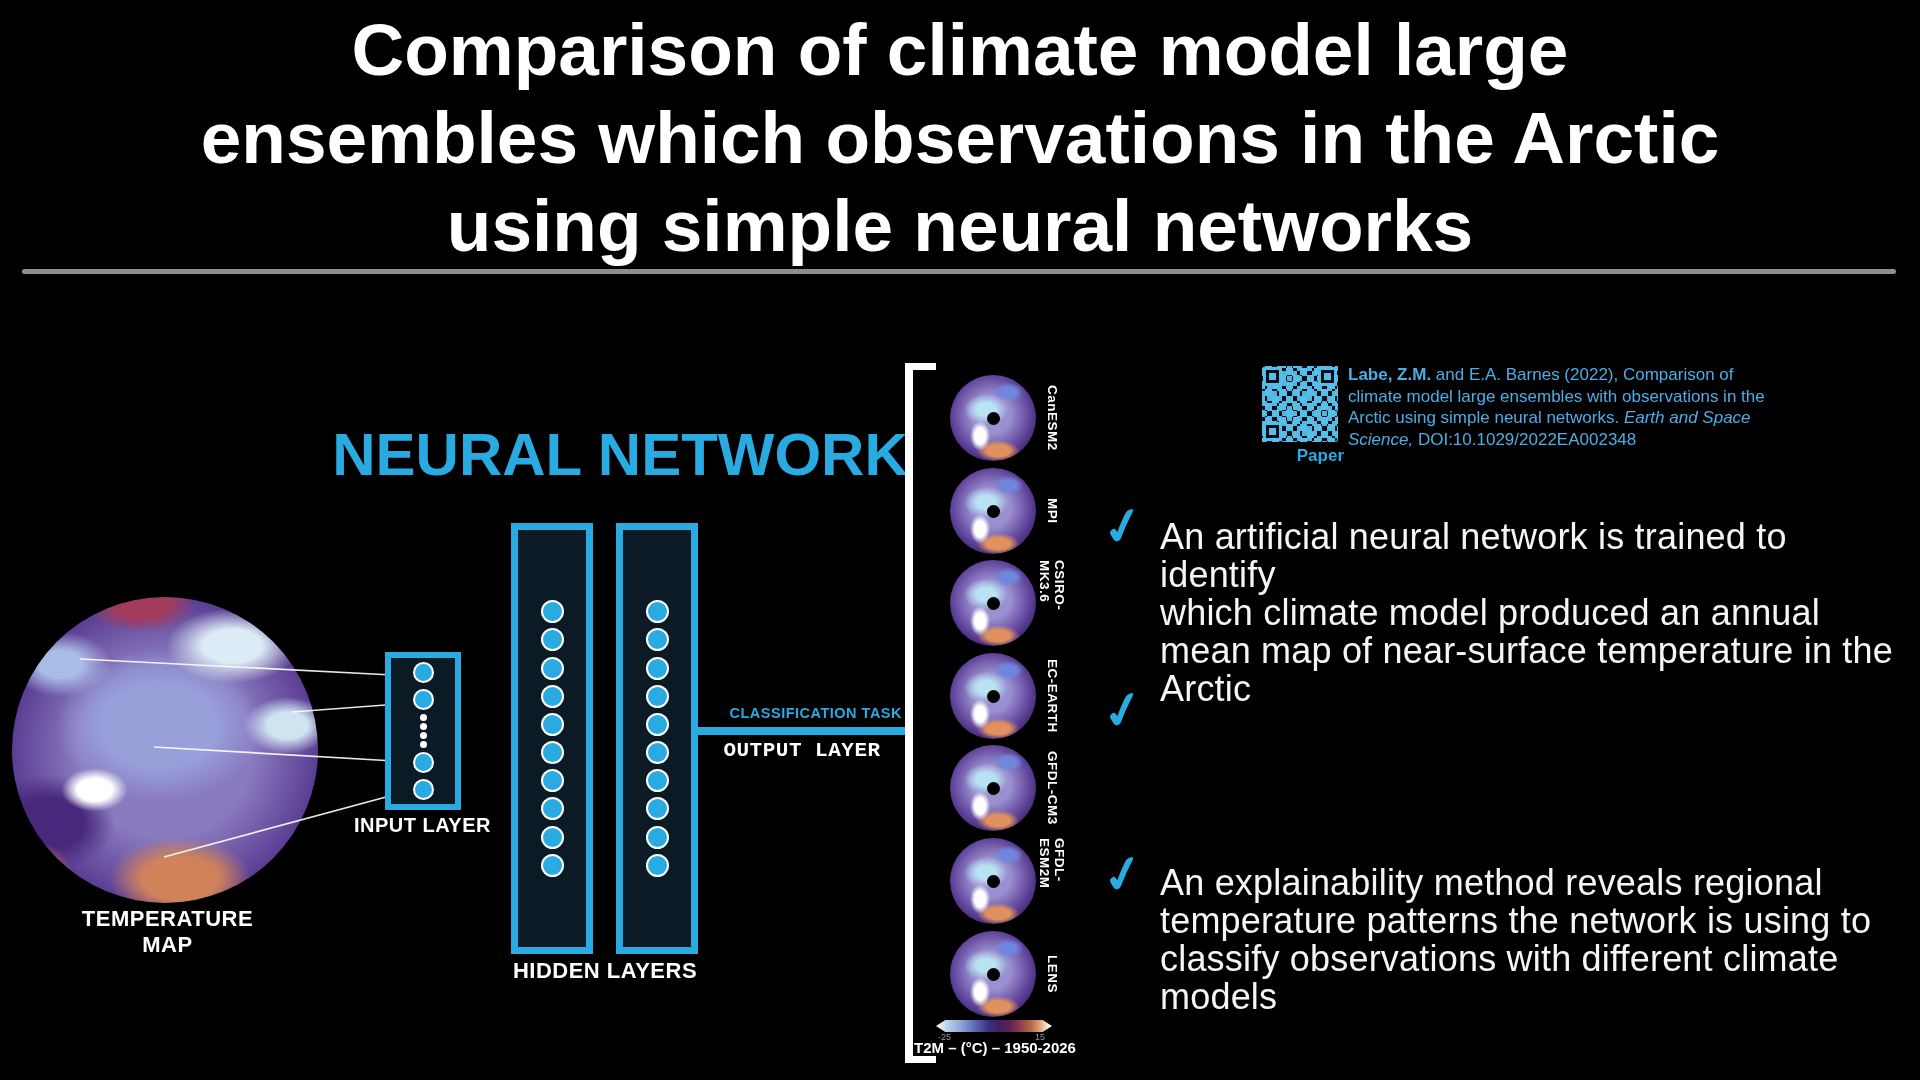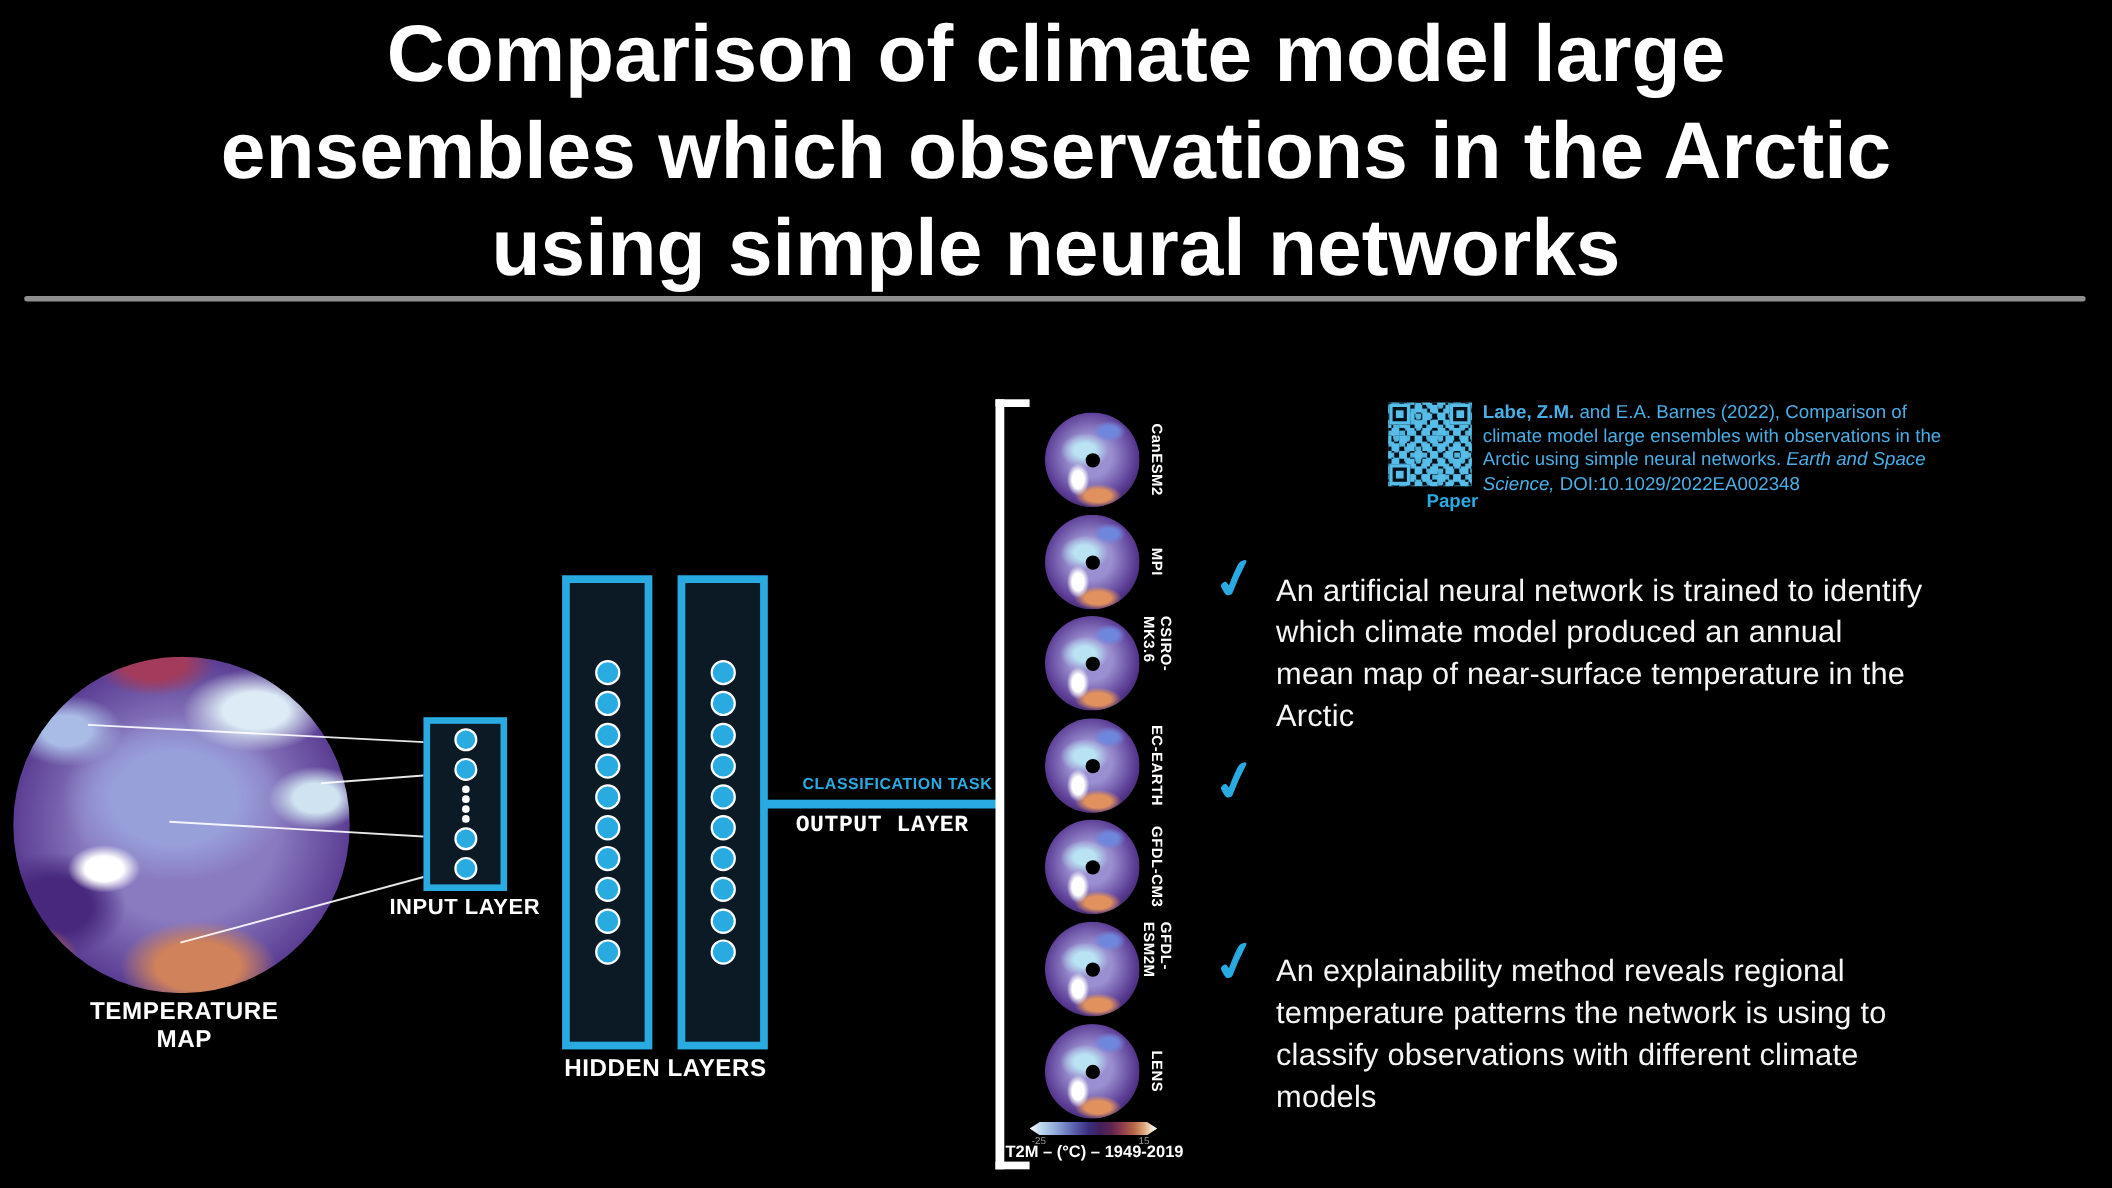--- a/index.html
+++ b/index.html
@@ -98,35 +98,36 @@
   .qf-tl{left:1px;top:1px;} .qf-tr{right:1px;top:1px;} .qf-bl{left:1px;bottom:1px;}
   .qr-label{position:absolute;left:1256px;top:446px;width:88px;text-align:right;
       color:#29ABE2;font-weight:700;font-size:17px;}
   .citation{position:absolute;left:1348px;top:364px;width:438px;color:#4aaee6;
       font-size:17px;line-height:21.5px;}
   .citation b{font-weight:700;} .citation i{font-style:italic;}
 
   
   .check{position:absolute;left:1102px;width:56px;color:#29ABE2;font-weight:700;font-size:50px;
          transform:rotate(-12deg);line-height:1;}
-  .bullet-text{position:absolute;left:1160px;width:745px;color:#f5f5f5;font-size:28px;
+  .bullet-text{position:absolute;left:1160px;width:745px;color:#f5f5f5;font-size:36px;
          line-height:38px;white-space:pre-line;letter-spacing:.2px;}
   .b1{top:518px;} .b2{top:700px;} .b3{top:864px;}
   .c1{top:500px;} .c2{top:684px;} .c3{top:848px;}
 </style>
 </head>
 <body>
 
 <div class="stage">
 
   <div class="title">Comparison of climate model large
 ensembles which observations in the Arctic
 using simple neural networks</div>
   <div class="divider"></div>
 
+  <div class="nn-heading">NEURAL NETWORK</div>
 
   <div class="temp-map"></div>
   <div class="map-label temp-map-label">TEMPERATURE MAP</div>
 
   <svg class="lines">
     <line x1="80" y1="659" x2="412" y2="676" stroke="#ffffff" stroke-width="1.7" opacity="0.9"></line>
     <line x1="292" y1="712" x2="412" y2="703" stroke="#ffffff" stroke-width="1.7" opacity="0.9"></line>
     <line x1="154" y1="747" x2="412" y2="762" stroke="#ffffff" stroke-width="1.7" opacity="0.9"></line>
     <line x1="164" y1="857" x2="412" y2="790" stroke="#ffffff" stroke-width="1.7" opacity="0.9"></line>
   </svg>
@@ -188,21 +189,21 @@
   <div class="globe" style="top:745px"></div>
   <div class="globe-label" style="top:745px">GFDL-CM3</div>
   <div class="globe" style="top:838px"></div>
   <div class="globe-label" style="top:838px">GFDL-ESM2M</div>
   <div class="globe" style="top:931px"></div>
   <div class="globe-label" style="top:931px">LENS</div>
 
   <div class="colorbar"></div>
   <div class="cb-min">-25</div>
   <div class="cb-max">15</div>
-  <div class="t2m-label">T2M – (°C) – 1949-2019</div>
+  <div class="t2m-label">T2M – (°C) – 1950-2026</div>
 
   <div class="qr">
     <span class="qr-finder qf-tl"></span>
     <span class="qr-finder qf-tr"></span>
     <span class="qr-finder qf-bl"></span>
   </div>
   <div class="qr-label">Paper</div>
   <div class="citation"><b>Labe, Z.M.</b><span> and E.A. Barnes (2022), Comparison of climate model large ensembles with observations in the Arctic using simple neural networks. </span><i>Earth and Space Science,</i><span> DOI:10.1029/2022EA002348</span></div>
 
   <div class="check c1">✓</div>

